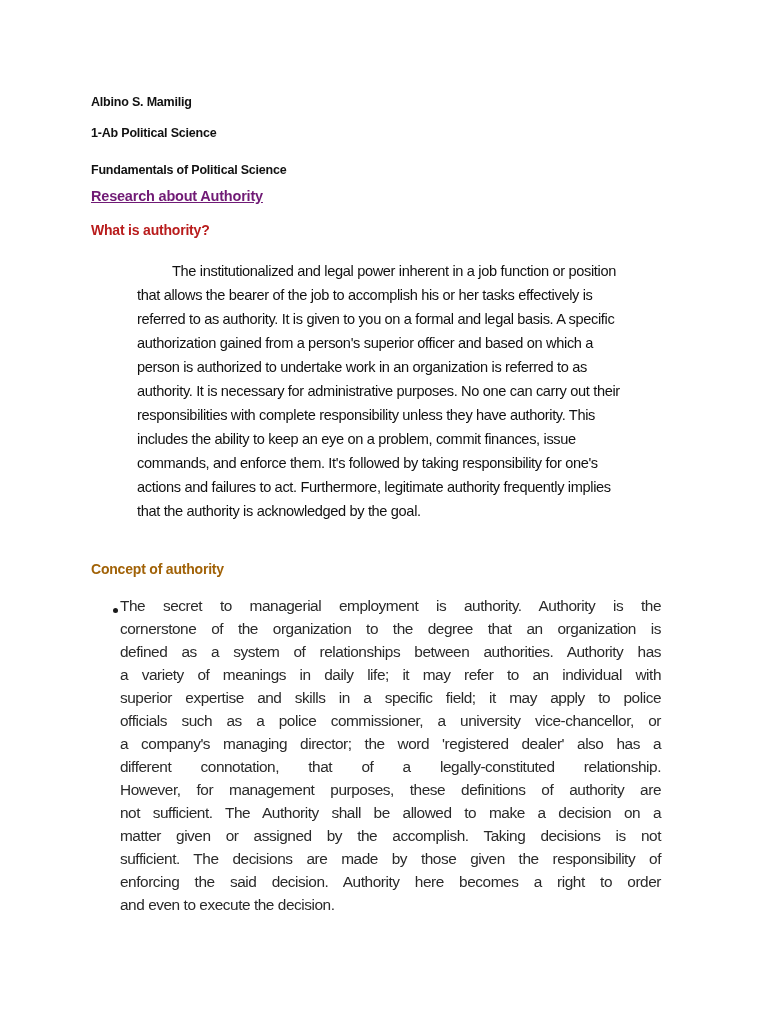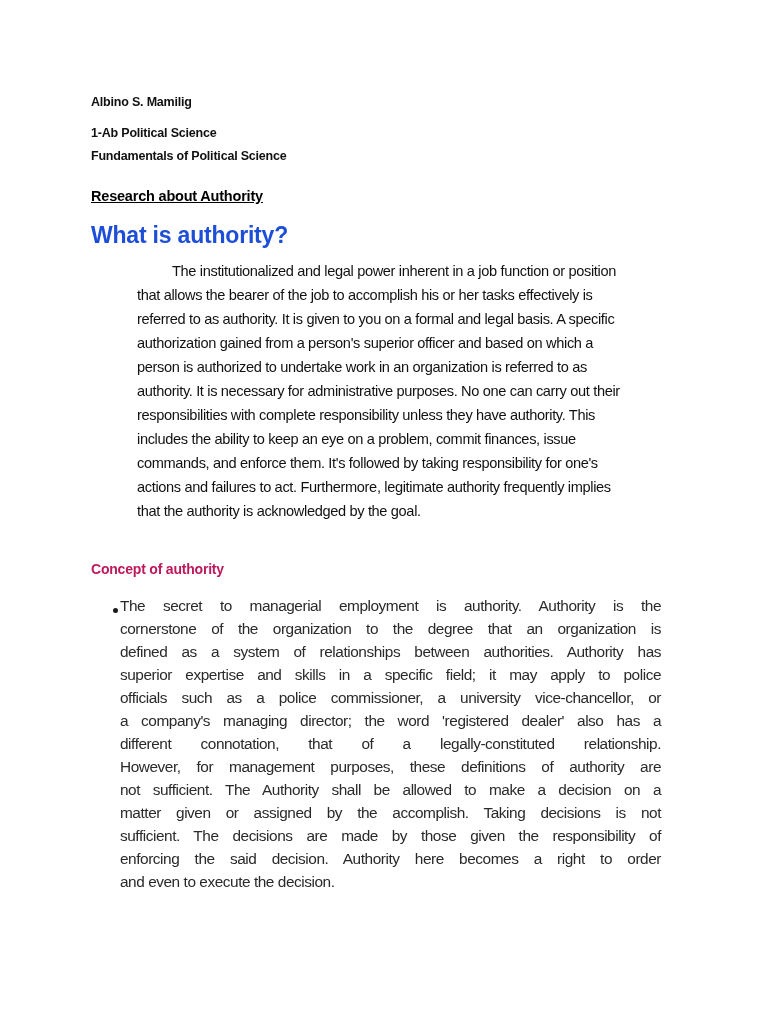--- a/index.html
+++ b/index.html
@@ -30,31 +30,31 @@
       white-space: nowrap;
       letter-spacing: -0.2px;
     }
     .research-title {
       position: absolute;
       left: 91px;
       top: 188px;
       font-weight: bold;
       font-size: 14.5px;
       text-decoration: underline;
-      color: #000000;
+      color: #701a75;
       white-space: nowrap;
       letter-spacing: -0.2px;
     }
     .section-heading {
       position: absolute;
       left: 91px;
       top: 222px;
       font-weight: bold;
-      font-size: 23px;
-      color: #1d4ed8;
+      font-size: 14px;
+      color: #b91c1c;
       white-space: nowrap;
       letter-spacing: -0.2px;
     }
     .para {
       position: absolute;
       left: 105px;
       top: 259px;
       width: 580px;
       margin-left: 32px;
     }
@@ -67,21 +67,21 @@
       color: #111111;
       letter-spacing: -0.35px;
     }
     .para-line.indent { padding-left: 35px; }
     .subheading {
       position: absolute;
       left: 91px;
       top: 561px;
       font-weight: bold;
       font-size: 14px;
-      color: #be185d;
+      color: #a16207;
       white-space: nowrap;
       letter-spacing: -0.2px;
     }
     .bullet-list {
       position: absolute;
       left: 0;
       top: 594px;
       width: 768px;
     }
     .bullet-dot {
@@ -111,21 +111,21 @@
     }
     .bline.last { text-align-last: left; }
   </style>
 </head>
 <body>
 
 <div class="page">
 
   <div class="meta-line" style="top:95px;">Albino S. Mamilig</div>
   <div class="meta-line" style="top:126px;">1-Ab Political Science</div>
-  <div class="meta-line" style="top:149px;">Fundamentals of Political Science</div>
+  <div class="meta-line" style="top:163px;">Fundamentals of Political Science</div>
 
   <div class="research-title">Research about Authority</div>
 
   <div class="section-heading">What is authority?</div>
 
   <div class="para">
     <span class="para-line indent">The institutionalized and legal power inherent in a job function or position</span>
     <span class="para-line">that allows the bearer of the job to accomplish his or her tasks effectively is</span>
     <span class="para-line">referred to as authority. It is given to you on a formal and legal basis. A specific</span>
     <span class="para-line">authorization gained from a person's superior officer and based on which a</span>
@@ -140,20 +140,21 @@
 
   <div class="subheading">Concept of authority</div>
 
   <div class="bullet-list">
     <div>
       <span class="bullet-dot"></span>
       <div class="bullet-text">
         <span class="bline">The secret to managerial employment is authority. Authority is the</span>
         <span class="bline">cornerstone of the organization to the degree that an organization is</span>
         <span class="bline">defined as a system of relationships between authorities. Authority has</span>
+        <span class="bline">a variety of meanings in daily life; it may refer to an individual with</span>
         <span class="bline">superior expertise and skills in a specific field; it may apply to police</span>
         <span class="bline">officials such as a police commissioner, a university vice-chancellor, or</span>
         <span class="bline">a company's managing director; the word 'registered dealer' also has a</span>
         <span class="bline">different connotation, that of a legally-constituted relationship.</span>
         <span class="bline">However, for management purposes, these definitions of authority are</span>
         <span class="bline">not sufficient. The Authority shall be allowed to make a decision on a</span>
         <span class="bline">matter given or assigned by the accomplish. Taking decisions is not</span>
         <span class="bline">sufficient. The decisions are made by those given the responsibility of</span>
         <span class="bline">enforcing the said decision. Authority here becomes a right to order</span>
         <span class="bline last">and even to execute the decision.</span>

